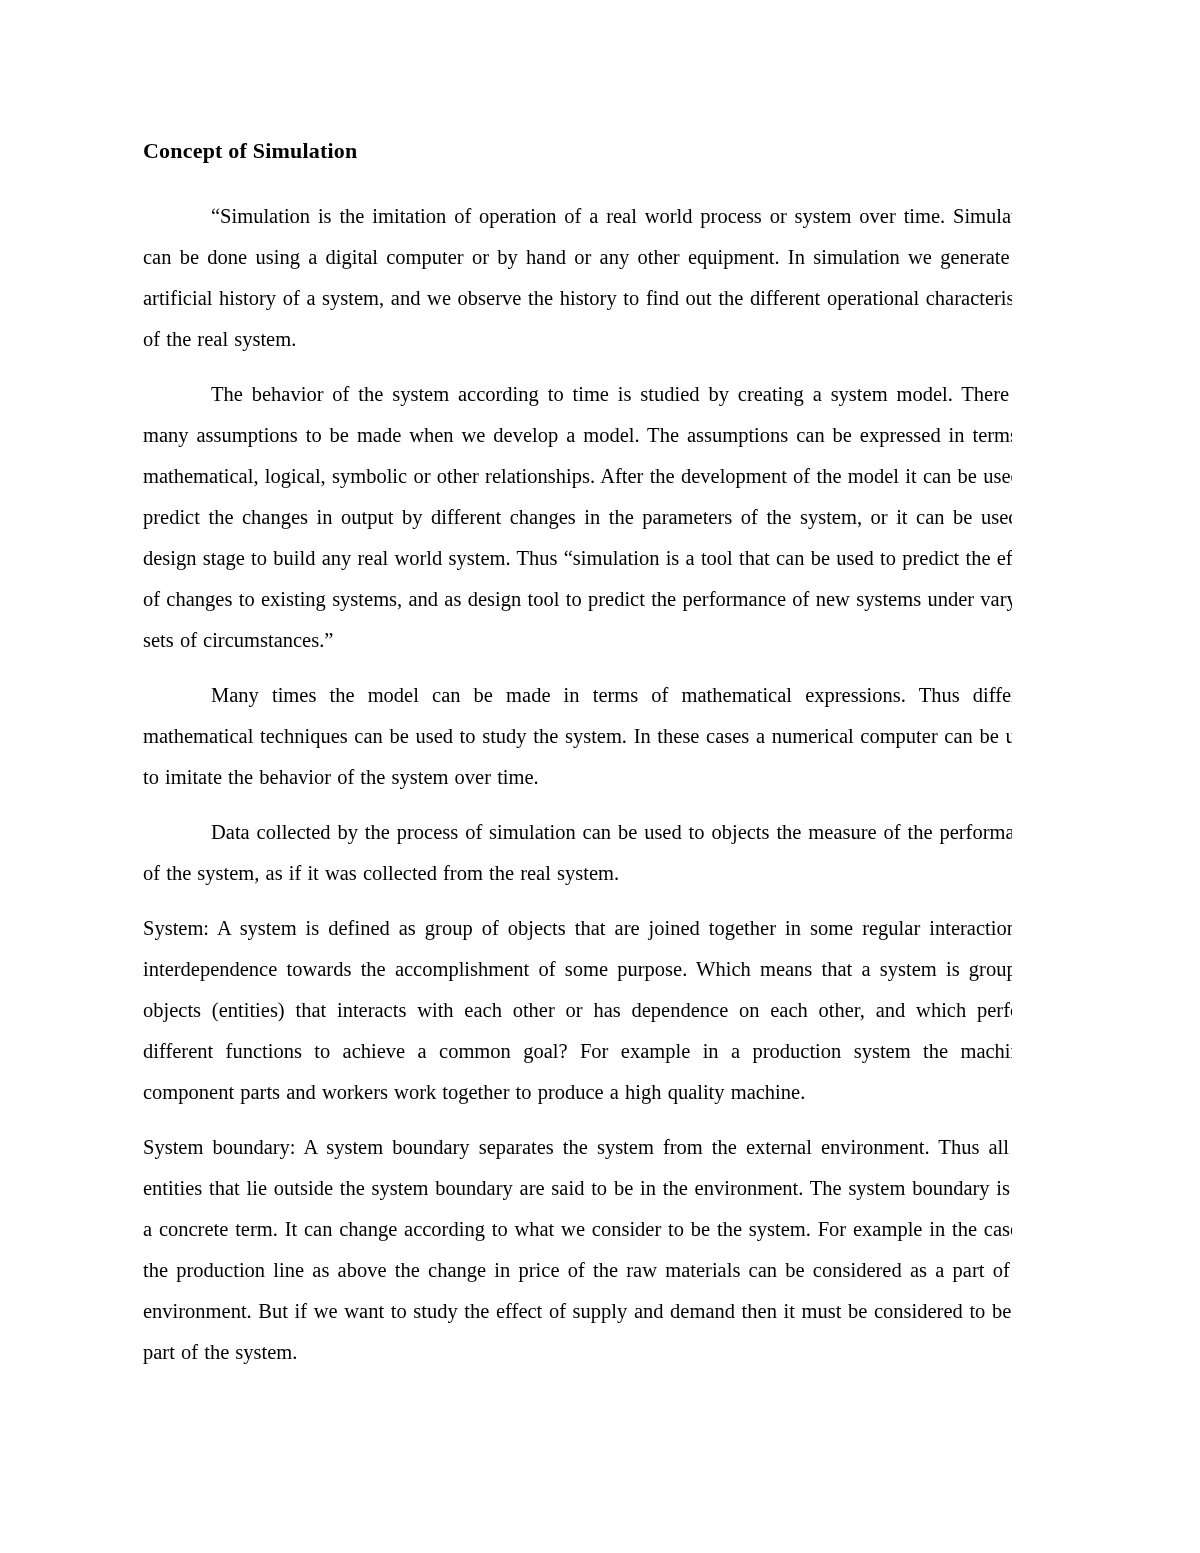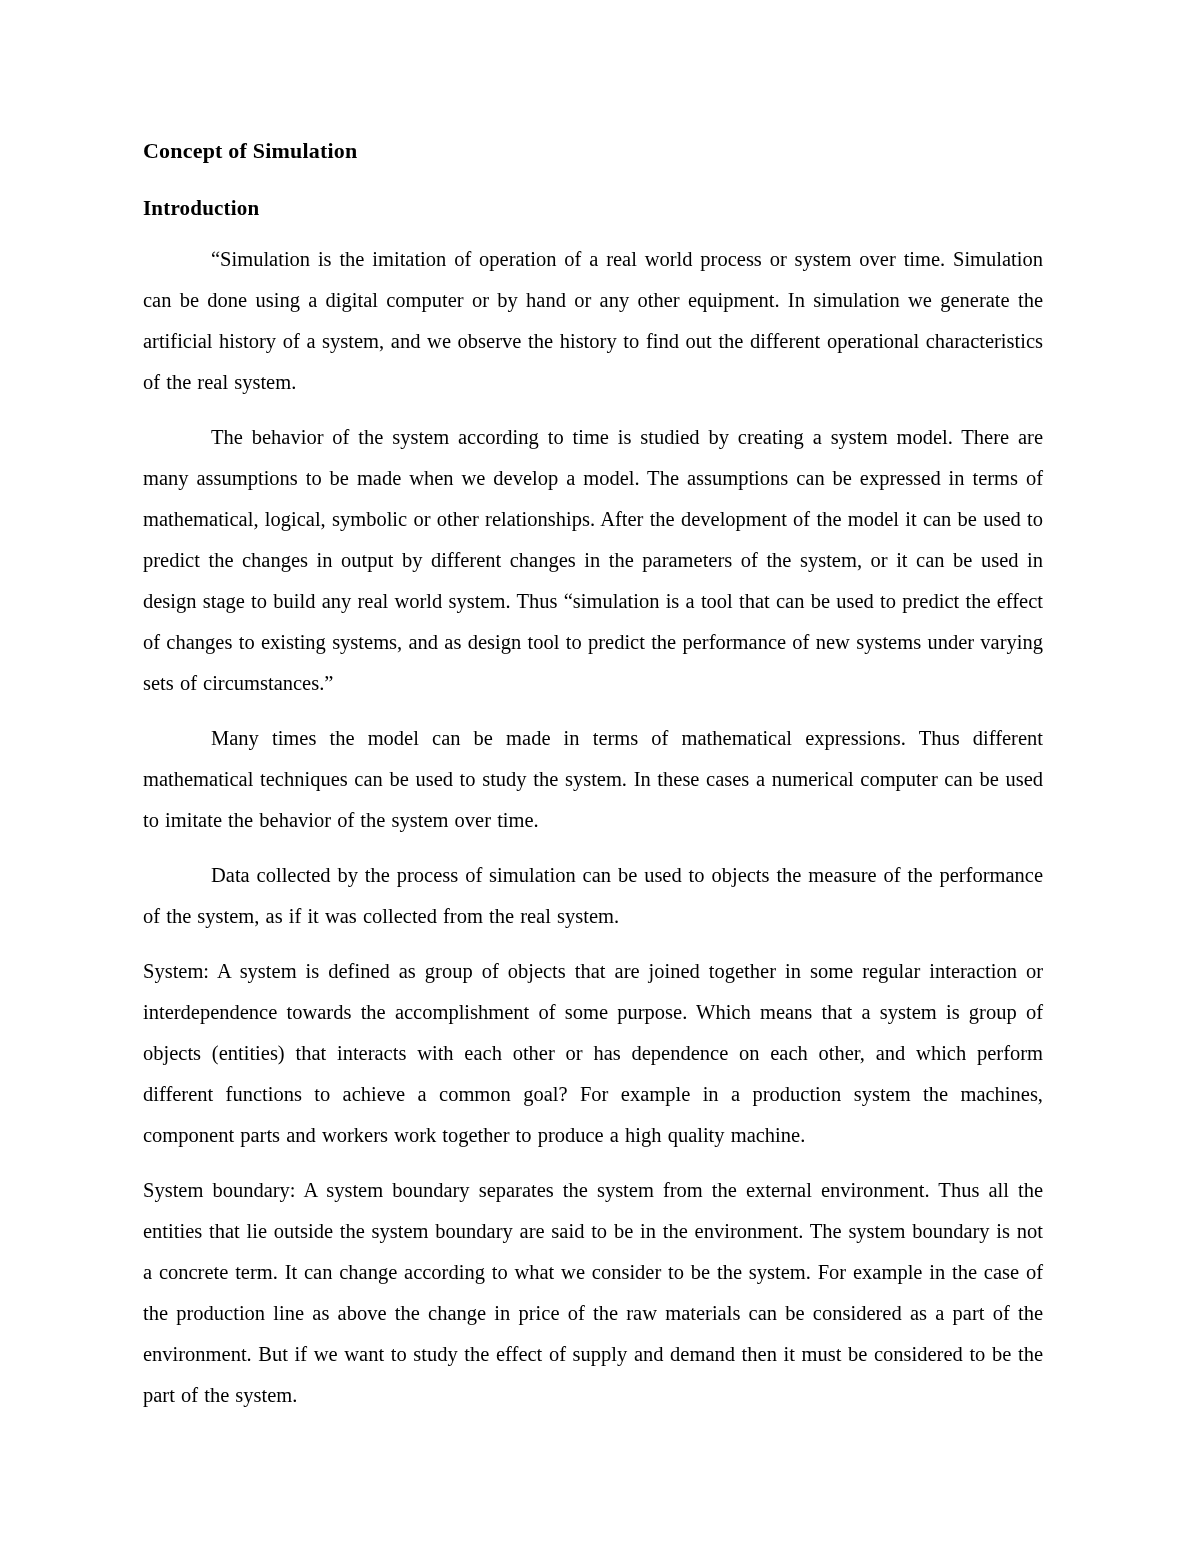--- a/index.html
+++ b/index.html
@@ -8,21 +8,20 @@
     background: #ffffff;
   }
   .page {
     position: relative;
     width: 1012px;
     height: 1553px;
     background: #ffffff;
     overflow: hidden;
     font-family: "Liberation Serif", "DejaVu Serif", serif;
     color: #000000;
-    padding-left: 32px;
   }
   .content {
     position: absolute;
     left: 143px;
     top: 138px;
     width: 916px;
   }
   .doc-title {
     font-size: 22px;
     font-weight: bold;
@@ -53,21 +52,20 @@
   }
 </style>
 </head>
 <body>
 
 <div class="page">
   <div class="content">
 
     <h1 class="doc-title">Concept of Simulation</h1>
 
-    <h2 class="section-heading">Introduction</h2>
 
     <p class="para">“Simulation is the imitation of operation of a real world process or system over time. Simulation can be done using a digital computer or by hand or any other equipment. In simulation we generate the artificial history of a system, and we observe the history to find out the different operational characteristics of the real system.</p>
 
     <p class="para">The behavior of the system according to time is studied by creating a system model. There are many assumptions to be made when we develop a model. The assumptions can be expressed in terms of mathematical, logical, symbolic or other relationships. After the development of the model it can be used to predict the changes in output by different changes in the parameters of the system, or it can be used in design stage to build any real world system. Thus “simulation is a tool that can be used to predict the effect of changes to existing systems, and as design tool to predict the performance of new systems under varying sets of circumstances.”</p>
 
     <p class="para">Many times the model can be made in terms of mathematical expressions. Thus different mathematical techniques can be used to study the system. In these cases a numerical computer can be used to imitate the behavior of the system over time.</p>
 
     <p class="para">Data collected by the process of simulation can be used to objects the measure of the performance of the system, as if it was collected from the real system.</p>
 
     <p class="para definition">

